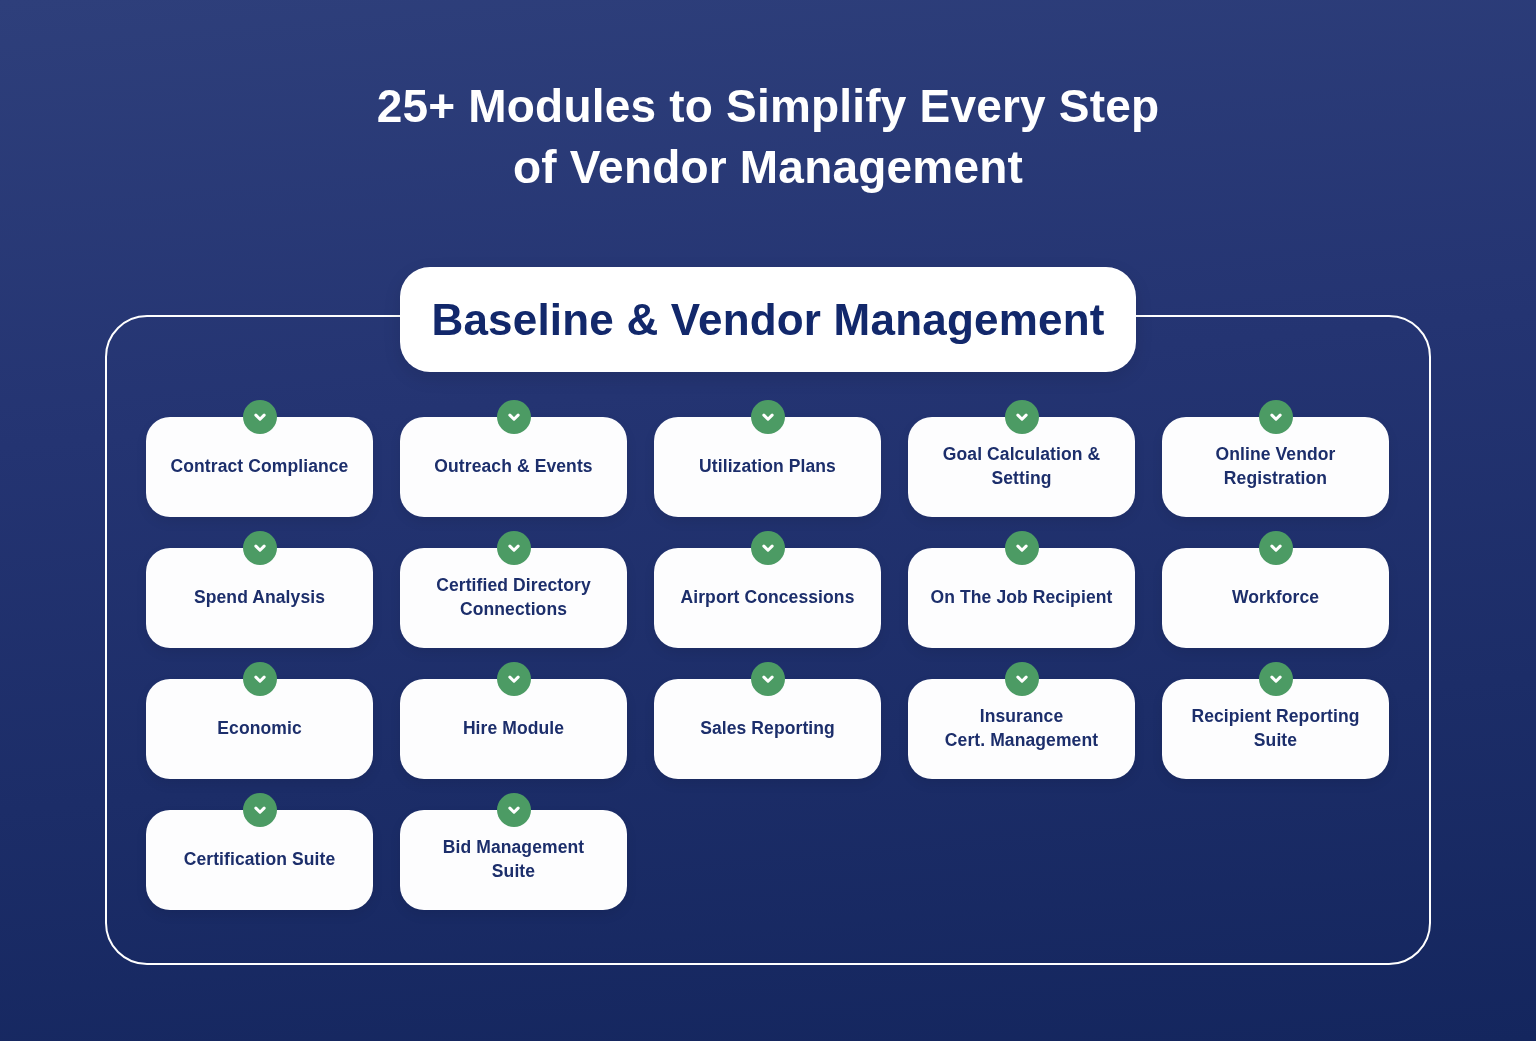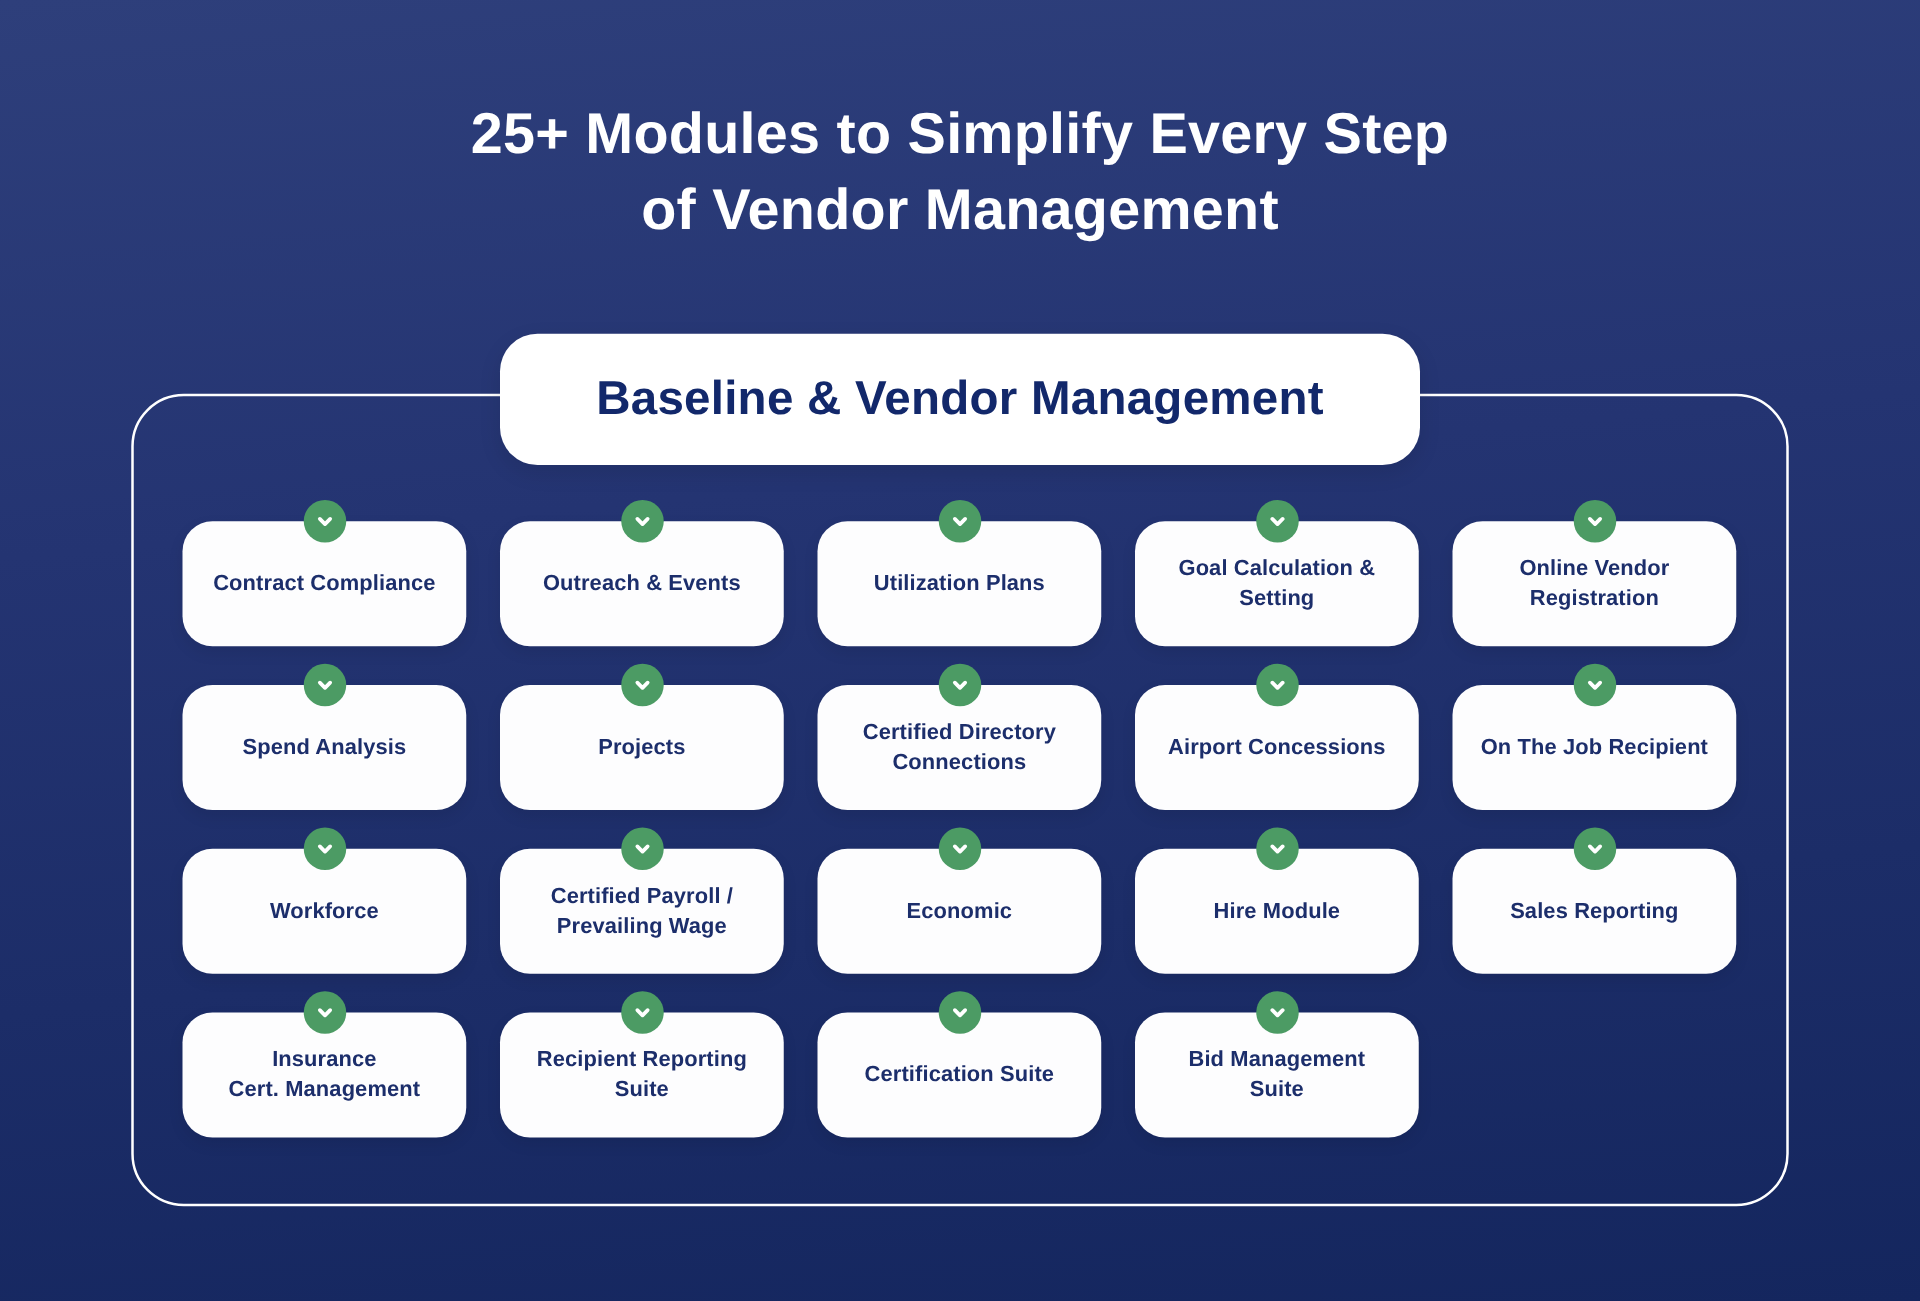--- a/index.html
+++ b/index.html
@@ -42,21 +42,21 @@
     background: #ffffff;
     border-radius: 30px;
     display: flex;
     align-items: center;
     justify-content: center;
     z-index: 2;
     box-shadow: 0 6px 18px rgba(0,0,0,0.10);
   }
   .header-card .header-text {
     color: #12286b;
-    font-size: 38px;
+    font-size: 44px;
     font-weight: 700;
     letter-spacing: 0.2px;
   }
   .grid {
     position: absolute;
     left: 146px;
     top: 417px;
     display: grid;
     grid-template-columns: repeat(5, 227px);
     column-gap: 27px;
@@ -164,28 +164,20 @@
 
     <div class="module">
       <span class="badge">
           <svg width="18" height="18" viewBox="0 0 24 24" fill="none">
             <path d="M6.5 9.5 L12 15 L17.5 9.5" stroke="#ffffff" stroke-width="4" stroke-linecap="round" stroke-linejoin="round"></path>
           </svg>
         </span>
       <span class="module-label">Spend Analysis</span>
     </div>
 
-    <div class="module">
-      <span class="badge">
-          <svg width="18" height="18" viewBox="0 0 24 24" fill="none">
-            <path d="M6.5 9.5 L12 15 L17.5 9.5" stroke="#ffffff" stroke-width="4" stroke-linecap="round" stroke-linejoin="round"></path>
-          </svg>
-        </span>
-      <span class="module-label">Projects</span>
-    </div>
 
     <div class="module">
       <span class="badge">
           <svg width="18" height="18" viewBox="0 0 24 24" fill="none">
             <path d="M6.5 9.5 L12 15 L17.5 9.5" stroke="#ffffff" stroke-width="4" stroke-linecap="round" stroke-linejoin="round"></path>
           </svg>
         </span>
       <span class="module-label">Certified Directory
 Connections</span>
     </div>
@@ -210,29 +202,20 @@
 
     <div class="module">
       <span class="badge">
           <svg width="18" height="18" viewBox="0 0 24 24" fill="none">
             <path d="M6.5 9.5 L12 15 L17.5 9.5" stroke="#ffffff" stroke-width="4" stroke-linecap="round" stroke-linejoin="round"></path>
           </svg>
         </span>
       <span class="module-label">Workforce</span>
     </div>
 
-    <div class="module">
-      <span class="badge">
-          <svg width="18" height="18" viewBox="0 0 24 24" fill="none">
-            <path d="M6.5 9.5 L12 15 L17.5 9.5" stroke="#ffffff" stroke-width="4" stroke-linecap="round" stroke-linejoin="round"></path>
-          </svg>
-        </span>
-      <span class="module-label">Certified Payroll /
-Prevailing Wage</span>
-    </div>
 
     <div class="module">
       <span class="badge">
           <svg width="18" height="18" viewBox="0 0 24 24" fill="none">
             <path d="M6.5 9.5 L12 15 L17.5 9.5" stroke="#ffffff" stroke-width="4" stroke-linecap="round" stroke-linejoin="round"></path>
           </svg>
         </span>
       <span class="module-label">Economic</span>
     </div>
 

